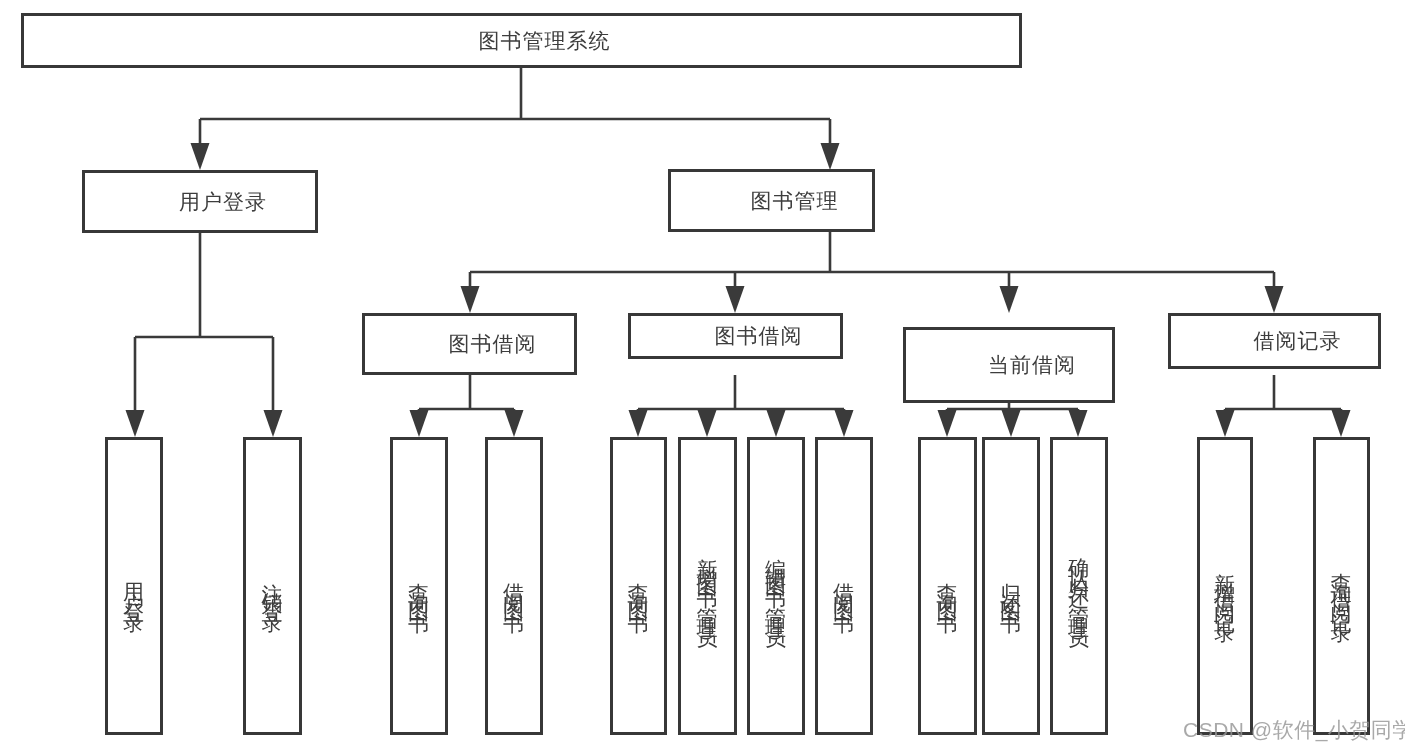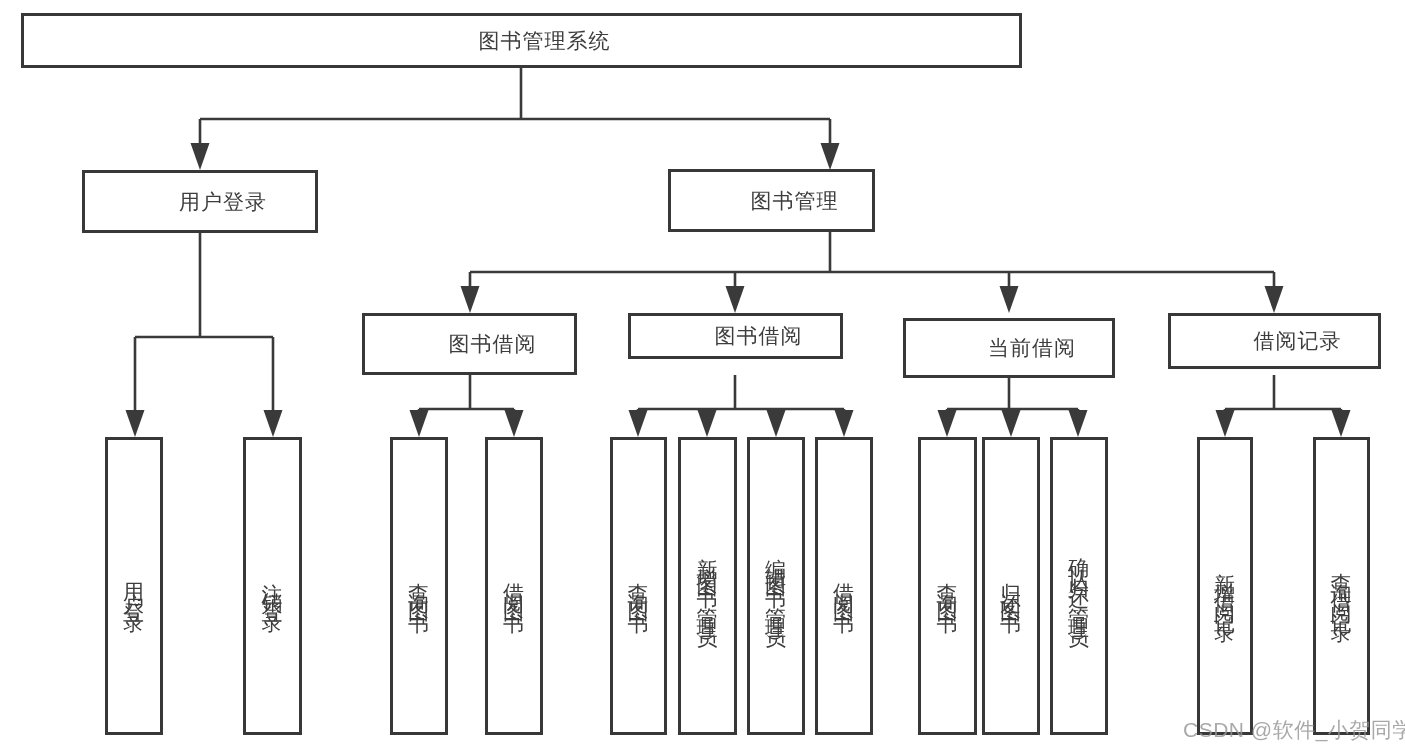--- a/index.html
+++ b/index.html
@@ -70,21 +70,21 @@
     </g>
   </svg>
 
   <div class="box h" style="left:21px; top:13px; width:1001px; height:55px;">图书管理系统</div>
 
   <div class="box h" style="left:82px; top:170px; width:236px; height:63px;">用户登录</div>
   <div class="box h" style="left:668px; top:169px; width:207px; height:63px;">图书管理</div>
 
   <div class="box h" style="left:362px; top:313px; width:215px; height:62px;">图书借阅</div>
   <div class="box h" style="left:628px; top:313px; width:215px; height:46px;">图书借阅</div>
-  <div class="box h" style="left:903px; top:318px; width:212px; height:60px;">当前借阅</div>
+  <div class="box h" style="left:903px; top:327px; width:212px; height:76px;">当前借阅</div>
   <div class="box h" style="left:1168px; top:313px; width:213px; height:56px;">借阅记录</div>
 
   <div class="box v" style="left:105px; top:437px; width:58px; height:298px;">用户登录</div>
   <div class="box v" style="left:243px; top:437px; width:59px; height:298px;">注销登录</div>
 
   <div class="box v" style="left:390px; top:437px; width:58px; height:298px;">查询图书</div>
   <div class="box v" style="left:485px; top:437px; width:58px; height:298px;">借阅图书</div>
 
   <div class="box v" style="left:610px; top:437px; width:57px; height:298px;">查询图书</div>
   <div class="box v" style="left:678px; top:437px; width:59px; height:298px;">新增图书（管理员）</div>

